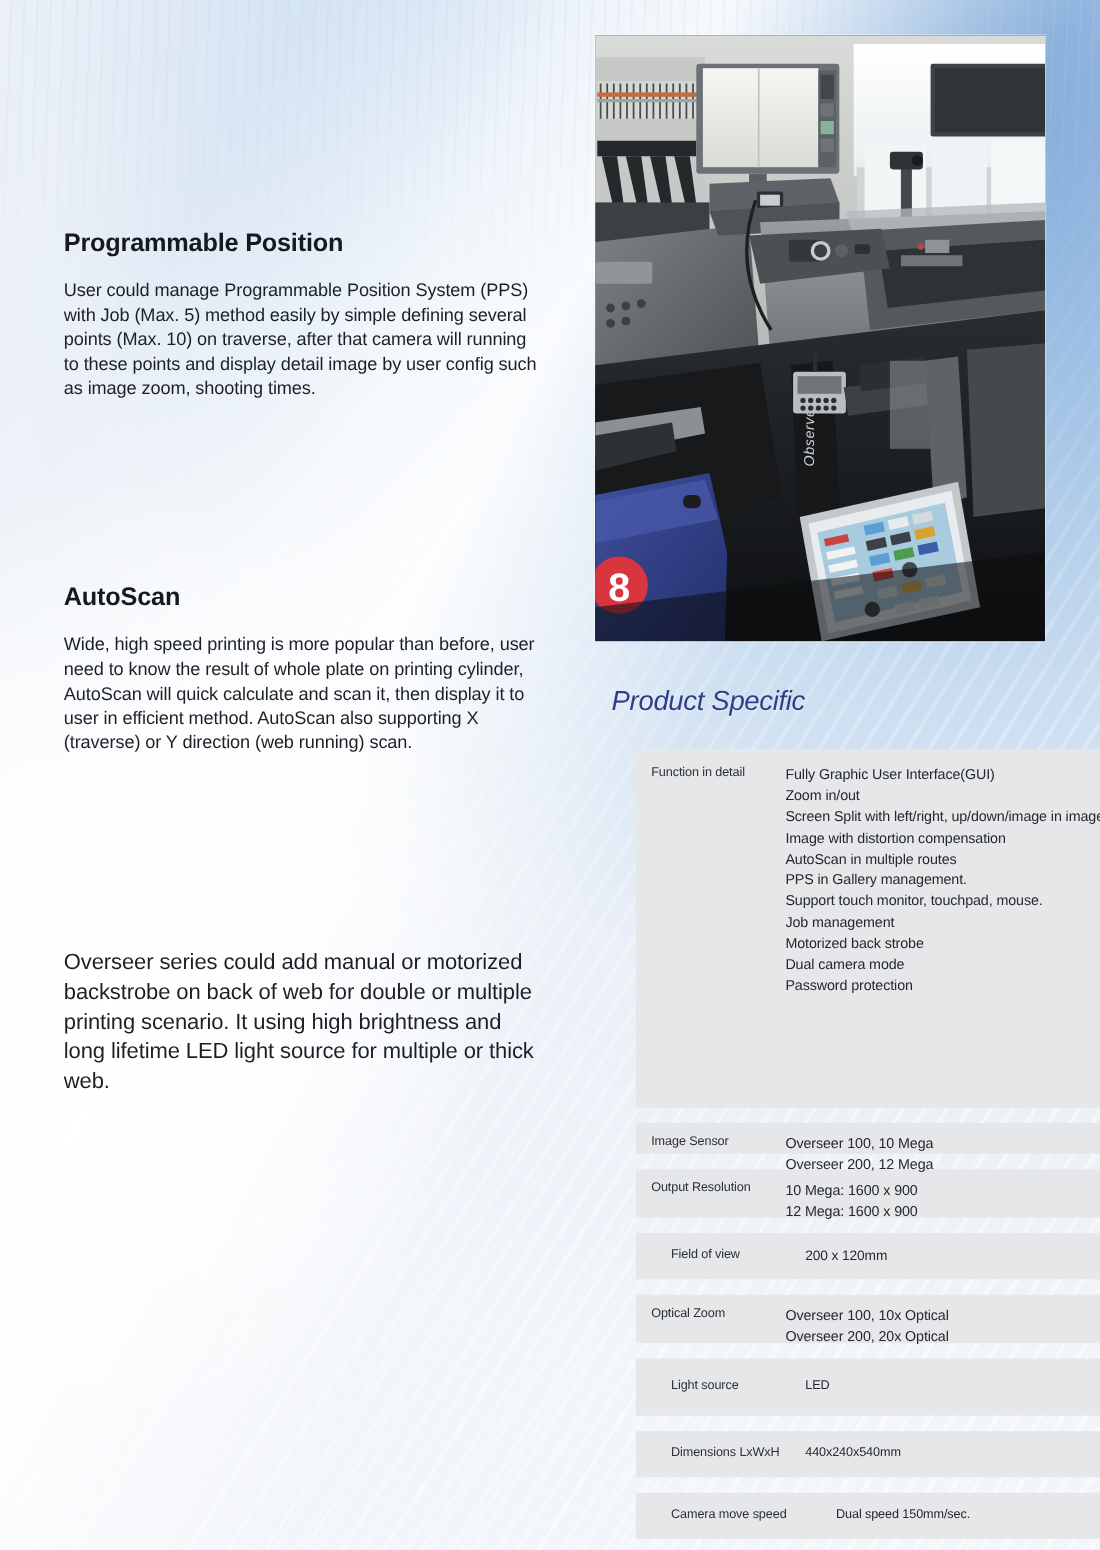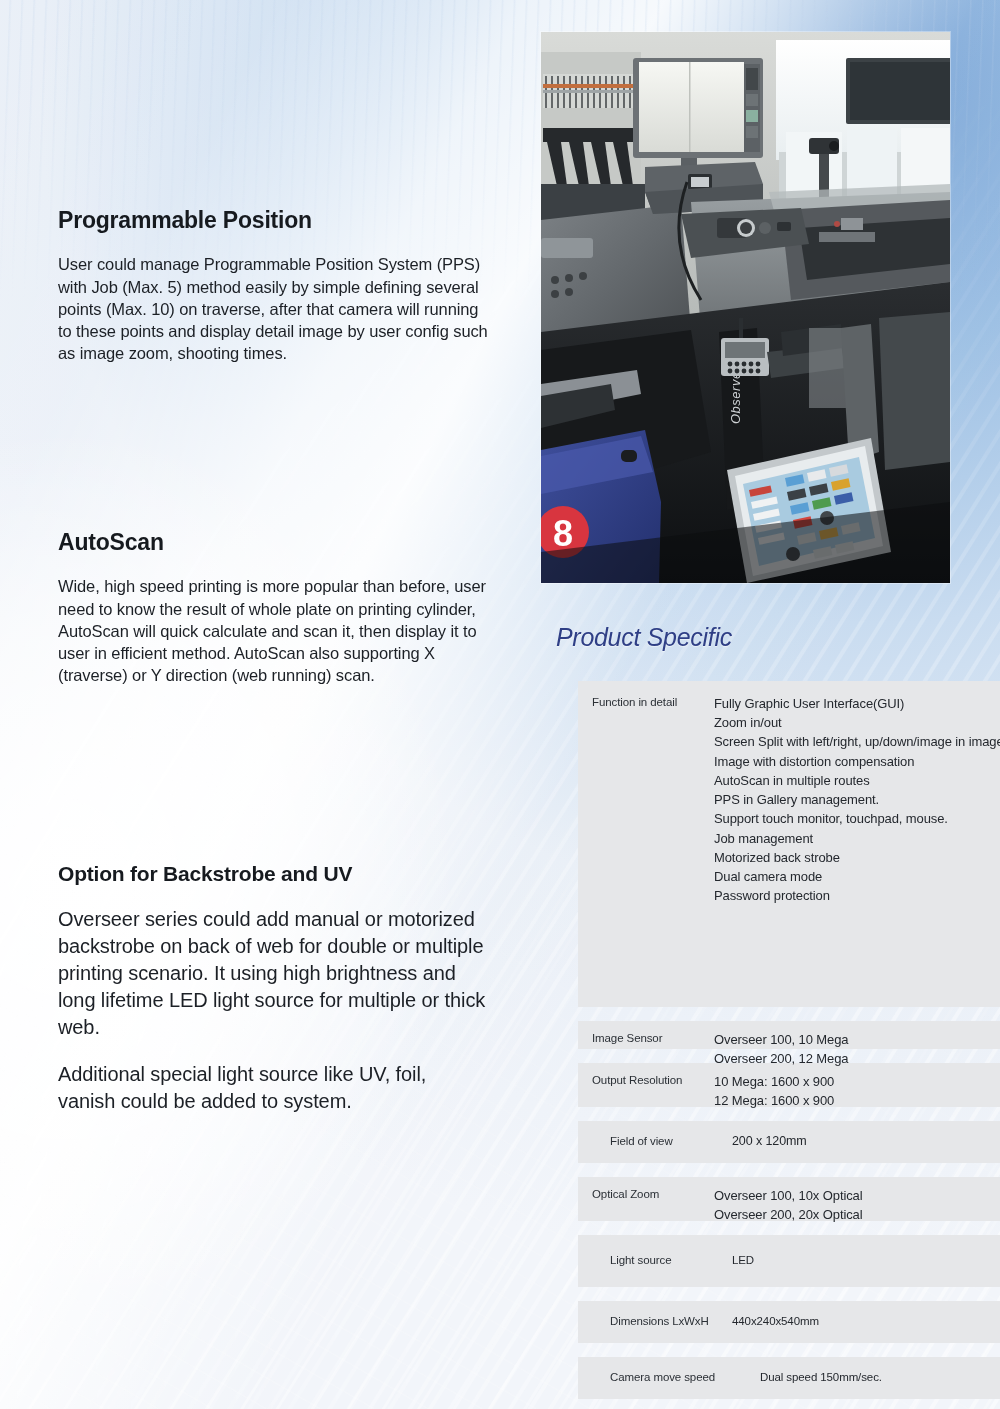--- a/index.html
+++ b/index.html
@@ -226,23 +226,21 @@
       <h2 class="sec-title">Programmable Position</h2>
       <p class="sec-body">User could manage Programmable Position System (PPS) with Job (Max. 5) method easily by simple defining several points (Max. 10) on traverse, after that camera will running to these points and display detail image by user config such as image zoom, shooting times.</p>
     </div>
 
     <div class="section" id="sec-auto">
       <h2 class="sec-title">AutoScan</h2>
       <p class="sec-body">Wide, high speed printing is more popular than before, user need to know the result of whole plate on printing cylinder, AutoScan will quick calculate and scan it, then display it to user in efficient method. AutoScan also supporting X (traverse) or Y direction (web running) scan.</p>
     </div>
 
     <div class="section" id="sec-uv">
-      <h2 class="sec-title">Option for Backstrobe and UV</h2>
       <p class="sec-body">Overseer series could add manual or motorized backstrobe on back of web for double or multiple printing scenario. It using high brightness and long lifetime LED light source for multiple or thick web.</p>
-      <p class="sec-body">Additional special light source like UV, foil, vanish could be added to system.</p>
     </div>
 
   </div>
 
   <div class="photo">
     <svg viewBox="0 0 409 551" preserveAspectRatio="none">
       <defs>
         <linearGradient id="wallG" x1="0" y1="0" x2="0" y2="1">
           <stop offset="0" stop-color="#d9dbd8"></stop>
           <stop offset="1" stop-color="#b6bab8"></stop>

